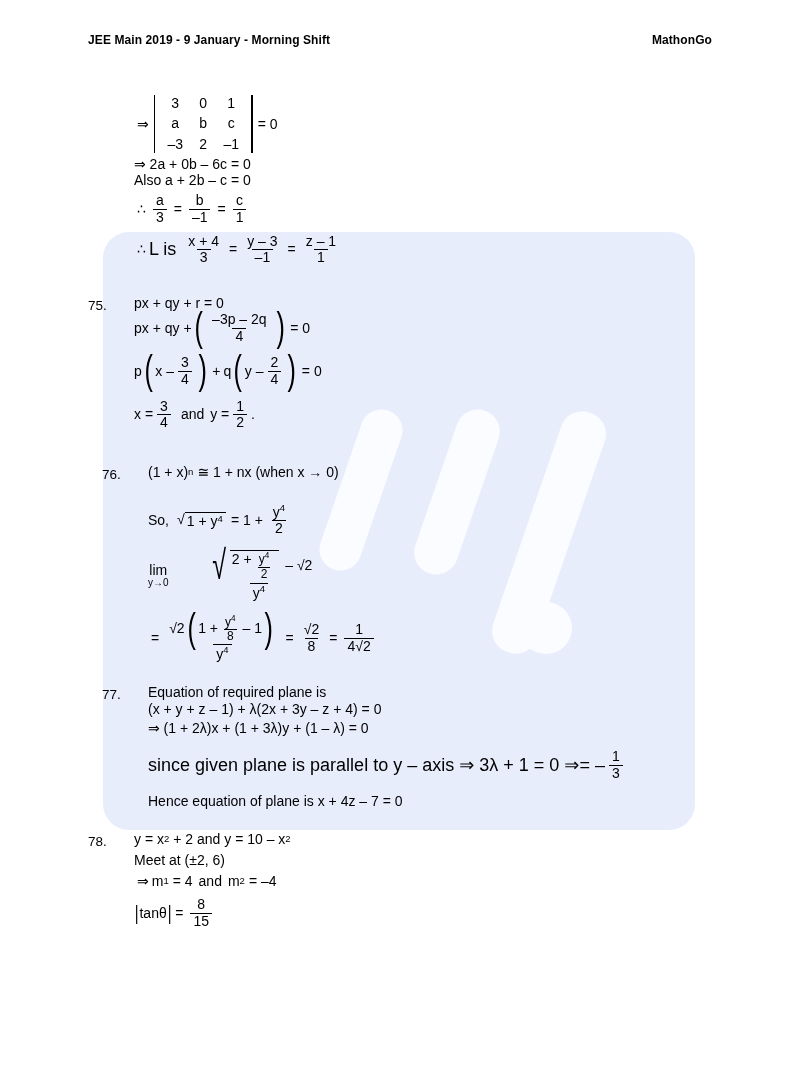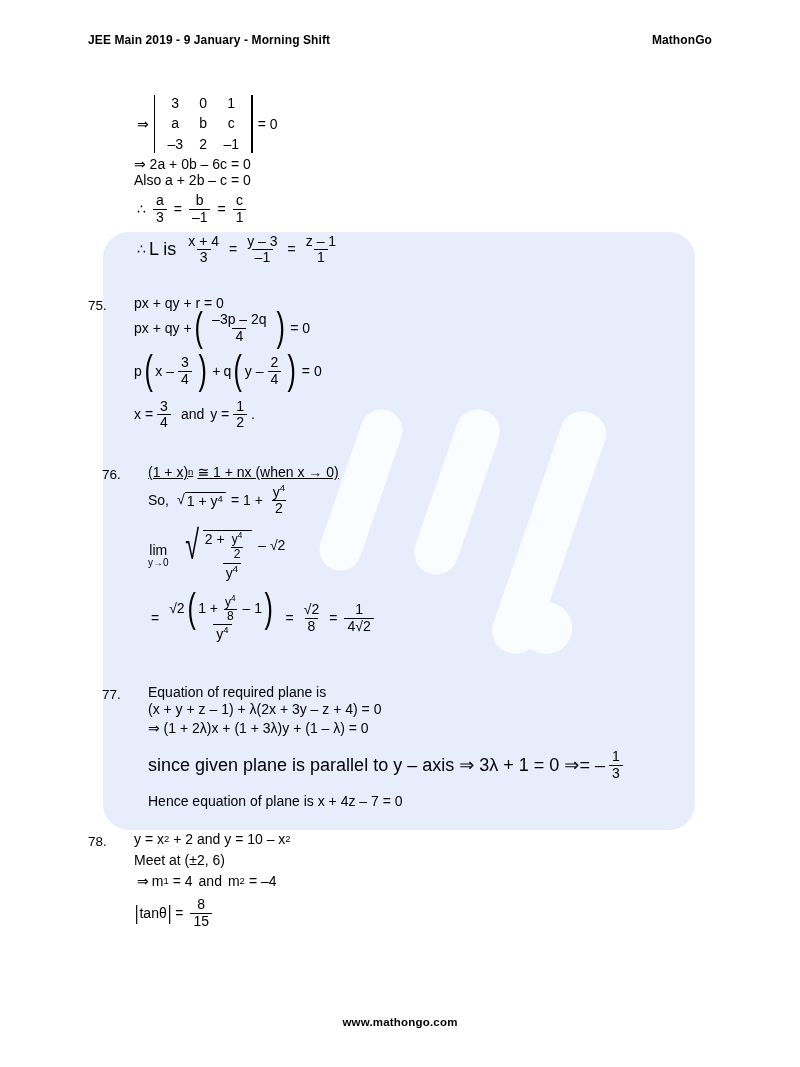--- a/index.html
+++ b/index.html
@@ -341,21 +341,21 @@
           <span>.</span>
         </div>
 
       </div>
     </div>
 
     <div class="qblock" style="left:102px; top:465px;">
       <div class="qnum">76.</div>
       <div class="qbody">
 
-        <div class="line" style="margin-bottom:4px;text-decoration:underline;">
+        <div class="line" style="margin-bottom:24px;">
           <span>(1 + x)</span>
             <sup class="ex">n</sup>
           <span style="margin-left:4px;">≅ 1 + nx (when x → 0)</span>
         </div>
 
         <div class="line" style="margin-bottom:14px;">
           <span style="margin-right:6px;">So,</span>
           <span class="rad">
             <span class="sign">√</span>
             <span class="body">
@@ -363,21 +363,21 @@
                 <sup class="ex">4</sup>
             </span>
           </span>
           <span class="op">= 1 +</span>
           <span class="frac">
             <span class="num"><span>y</span><sup class="ex">4</sup></span>
             <span class="den">2</span>
           </span>
         </div>
 
-        <div class="line" style="margin-bottom:14px;">
+        <div class="line" style="margin-bottom:14px;gap:27px;">
           <span class="limop">
             <span>lim</span>
             <span class="lsub">y→0</span>
           </span>
           <span class="frac">
             <span class="num">
               <span class="inline-blk">
                 <span class="rad xtall">
                   <span class="sign">√</span>
                   <span class="body">
@@ -473,17 +473,14 @@
           <span class="frac">
             <span class="num">8</span>
             <span class="den">15</span>
           </span>
         </div>
       </div>
     </div>
 
   </div>
 
-  <div class="footer">
-    <span>www.mathongo.com</span>
-  </div>
 
 </div>
 
 </body></html>

